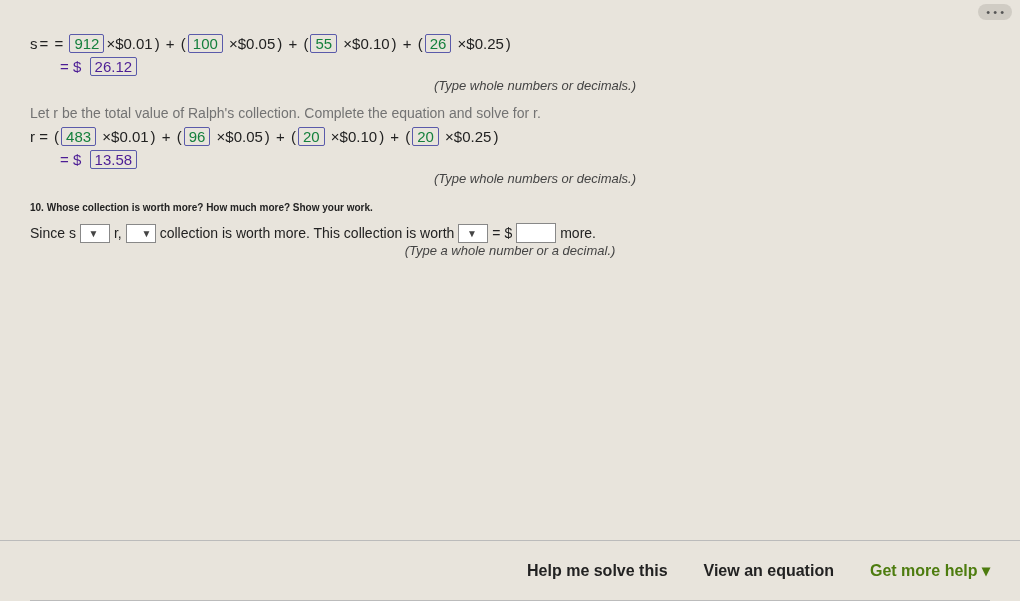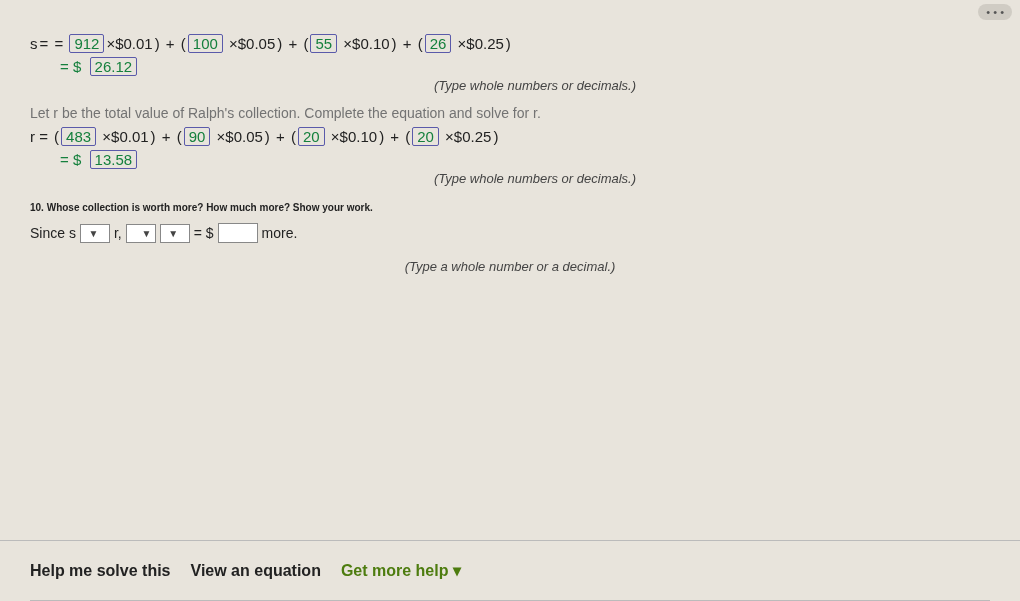--- a/index.html
+++ b/index.html
@@ -59,21 +59,21 @@
       border-radius: 2px;
       padding: 0px 4px;
       background: transparent;
       color: #15803d;
       font-size: 15px;
       display: inline-block;
     }
 
     .result-line {
       font-size: 15px;
-      color: #15803d;
+      color: #4c1d95;
       margin-left: 30px;
       margin-bottom: 2px;
     }
 
     .result-boxed {
       border: 1.5px solid #5a5aaa;
       border-radius: 2px;
       padding: 0px 4px;
       background: transparent;
       font-size: 15px;
@@ -104,21 +104,21 @@
       margin-top: 8px;
     }
 
     .since-line {
       display: flex;
       align-items: center;
       flex-wrap: wrap;
       gap: 4px;
       font-size: 14px;
       color: #222;
-      margin-bottom: 16px;
+      margin-bottom: 0;
       margin-top: 4px;
     }
 
     .dropdown-inline {
       border: 1px solid #888;
       background: #fff;
       padding: 1px 2px;
       font-size: 13px;
       display: inline-flex;
       align-items: center;
@@ -141,22 +141,23 @@
       display: inline-block;
       min-width: 40px;
       height: 20px;
     }
 
     .bottom-actions {
       border-top: 1px solid #bbb;
       display: flex;
       align-items: center;
       padding: 14px 30px;
-      gap: 0;
+      gap: 16px;
       margin-top: auto;
+      justify-content: flex-end;
     }
 
     .action-btn {
       font-size: 16px;
       font-weight: bold;
       color: #222;
       cursor: pointer;
       padding: 6px 20px 6px 0;
       background: none;
       border: none;
@@ -223,21 +224,21 @@
     <div class="problem-text">Let r be the total value of Ralph's collection. Complete the equation and solve for r.</div>
 
     <div class="equation-line">
       <span>r&nbsp;=&nbsp;</span>
       <span>(</span>
       <span class="boxed-value">483</span>
       <span>&nbsp;×$0.01</span>
       <span>)</span>
       <span>&nbsp;+&nbsp;</span>
       <span>(</span>
-      <span class="boxed-value">90</span>
+      <span class="boxed-value">96</span>
       <span>&nbsp;×$0.05</span>
       <span>)</span>
       <span>&nbsp;+&nbsp;</span>
       <span>(</span>
       <span class="boxed-value">20</span>
       <span>&nbsp;×$0.10</span>
       <span>)</span>
       <span>&nbsp;+&nbsp;</span>
       <span>(</span>
       <span class="boxed-value">20</span>
@@ -261,20 +262,21 @@
       <span>Since s</span>
       <div class="dropdown-inline">
         <span>&nbsp;</span>
         <span class="dropdown-arrow">▼</span>
       </div>
       <span>r,</span>
       <div class="dropdown-inline">
         <span>&nbsp;&nbsp;&nbsp;</span>
         <span class="dropdown-arrow">▼</span>
       </div>
+      <span>collection is worth more. This collection is worth</span>
       <div class="dropdown-inline">
         <span>&nbsp;</span>
         <span class="dropdown-arrow">▼</span>
       </div>
       <span>= $</span>
       <div class="input-box-inline" contenteditable="true" style=""></div>
       <span>more.</span>
     </div>
 
     <div class="type-note" style="margin-left:0; margin-bottom: 4px;">(Type a whole number or a decimal.)</div>

